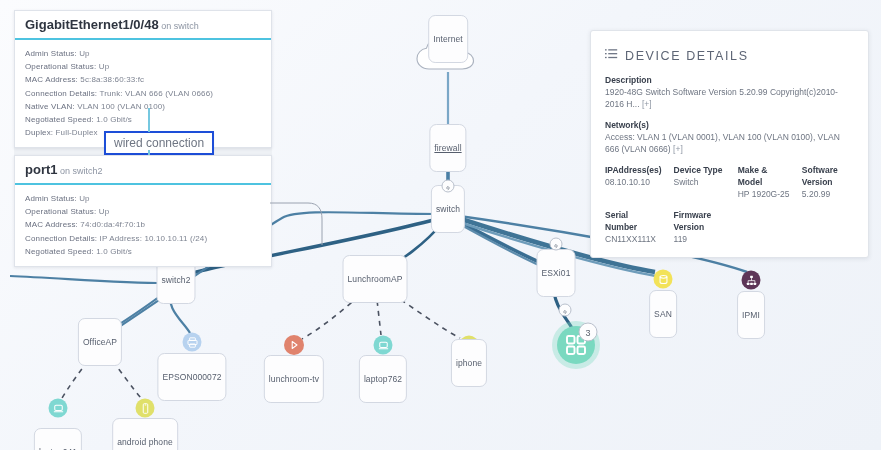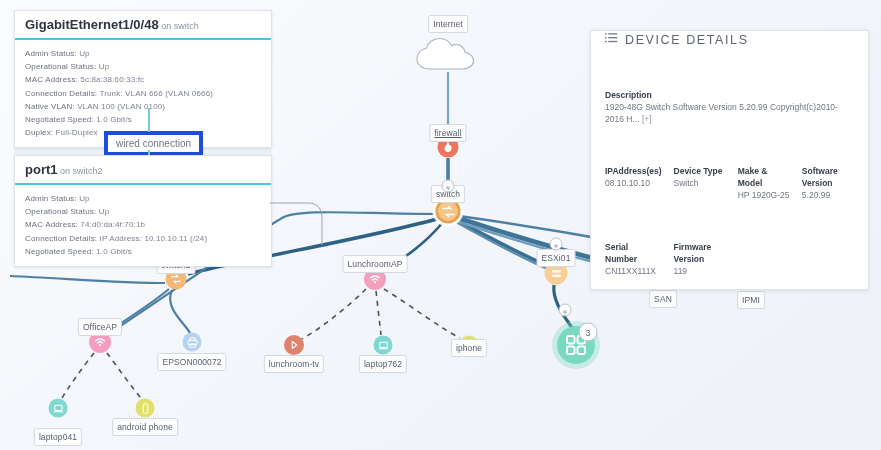--- a/index.html
+++ b/index.html
@@ -12,22 +12,22 @@
     -webkit-font-smoothing: antialiased;
   }
   #canvas { position:absolute; inset:0; }
   svg.links { position:absolute; left:0; top:0; width:881px; height:450px; }
 
   
   .node { position:absolute; transform:translate(-50%,-50%); border-radius:50%;
           display:flex; align-items:center; justify-content:center; }
   .node svg { display:block; }
   .nlabel { position:absolute; transform:translate(-50%,0);
-            background:#fdfdfe; border:1px solid #d3d8e2; border-radius:2px;
-            font-size:8.5px; color:#5a6舒; color:#565e6d; padding:3px 4px;
+            background:#fdfdfe; border:1px solid #d3d8e2; border-radius:7px;
+            font-size:8.5px; color:#5a6舒; color:#565e6d; padding:18px 4px;
             white-space:nowrap; line-height:10px; letter-spacing:.1px; }
 
   
   .badge { position:absolute; transform:translate(-50%,-50%); width:13px;height:13px;
            border-radius:50%; background:#fdfdfe; border:1px solid #b9c0cc;
            display:flex;align-items:center;justify-content:center; }
   .badge-count { position:absolute; transform:translate(-50%,-50%); width:19px;height:19px;
            border-radius:50%; background:#fdfdfe; border:1px solid #b9c0cc;
            display:flex;align-items:center;justify-content:center;
            font-size:9px; color:#5c6personally; color:#5c636f; }
@@ -36,32 +36,32 @@
   .card { position:absolute; background:#fff; border:1px solid #dfe3ea;
           box-shadow:0 1px 3px rgba(40,50,70,.10); }
   .card-head { padding:6px 10px 6px; font-size:9px; color:#8d95a3;
                border-bottom:2px solid #4ec3e0; background:#fff; }
   .card-head b { color:#2f3540; font-size:13px; font-weight:bold; }
   .card-body { padding:7px 10px 8px; }
   .row { font-size:8px; line-height:13.2px; color:#7d8391; white-space:nowrap;
          letter-spacing:.15px; }
   .row i { font-style:normal; color:#6a7080;margin-top:16px; }
 
-  .wired-tip { position:absolute; background:#fff; border:4px solid #1d4ed8;
-               font-size:10px; color:#6f7683; padding:3px 8px; white-space:nowrap;
+  .wired-tip { position:absolute; background:#fff; border:2px solid #1d4ed8;
+               font-size:12px; color:#6f7683; padding:3px 8px; white-space:nowrap;
                box-shadow:0 1px 2px rgba(40,50,70,.08); }
 
   
   #details { position:absolute; background:#fff; border:1px solid #e0e4ea;
              border-radius:3px; box-shadow:0 1px 4px rgba(40,50,70,.10); }
-  #details .dd-head { display:flex; align-items:center; gap:7px; padding:0 14px 9px; }
+  #details .dd-head { display:flex; align-items:center; gap:7px; padding:16px 14px 9px; }
   #details .dd-title { font-size:12.5px; letter-spacing:1.6px; color:#5d6575; }
   .dd-body { padding:0 14px 12px; }
   .dd-block { margin-bottom:9px; }
-  .dd-k { font-size:8.5px; font-weight:bold; color:#39404d; line-height:12px;margin-top:31px; }
+  .dd-k { font-size:8.5px; font-weight:bold; color:#39404d; line-height:12px; }
   .dd-v { font-size:8.5px; color:#6e7582; line-height:12px; }
   .dd-grid { display:grid; grid-template-columns:1fr 1fr 1fr 1fr; column-gap:12px; row-gap:9px; }
   .plus { color:#8f97a4; }
 </style>
 </head>
 <body>
 
 <div id="canvas">
 
   <svg class="links" viewBox="0 0 881 450">
@@ -363,20 +363,25 @@
     </div>
     <div class="dd-body">
       <div class="dd-block">
         <div class="dd-k">Description</div>
         <div class="dd-v">
           <span>1920-48G Switch Software Version 5.20.99 Copyright(c)2010-2016 H...</span>
           <span class="plus">[+]</span>
         </div>
       </div>
       <div class="dd-block">
+        <div class="dd-k">Network(s)</div>
+        <div class="dd-v">
+          <span>Access: VLAN 1 (VLAN 0001), VLAN 100 (VLAN 0100), VLAN 666 (VLAN 0666)</span>
+          <span class="plus">[+]</span>
+        </div>
       </div>
       <div class="dd-grid" id="dd-fields">
           <div>
             <div class="dd-k">IPAddress(es)</div>
             <div class="dd-v">08.10.10.10</div>
           </div>
           <div>
             <div class="dd-k">Device Type</div>
             <div class="dd-v">Switch</div>
           </div>

